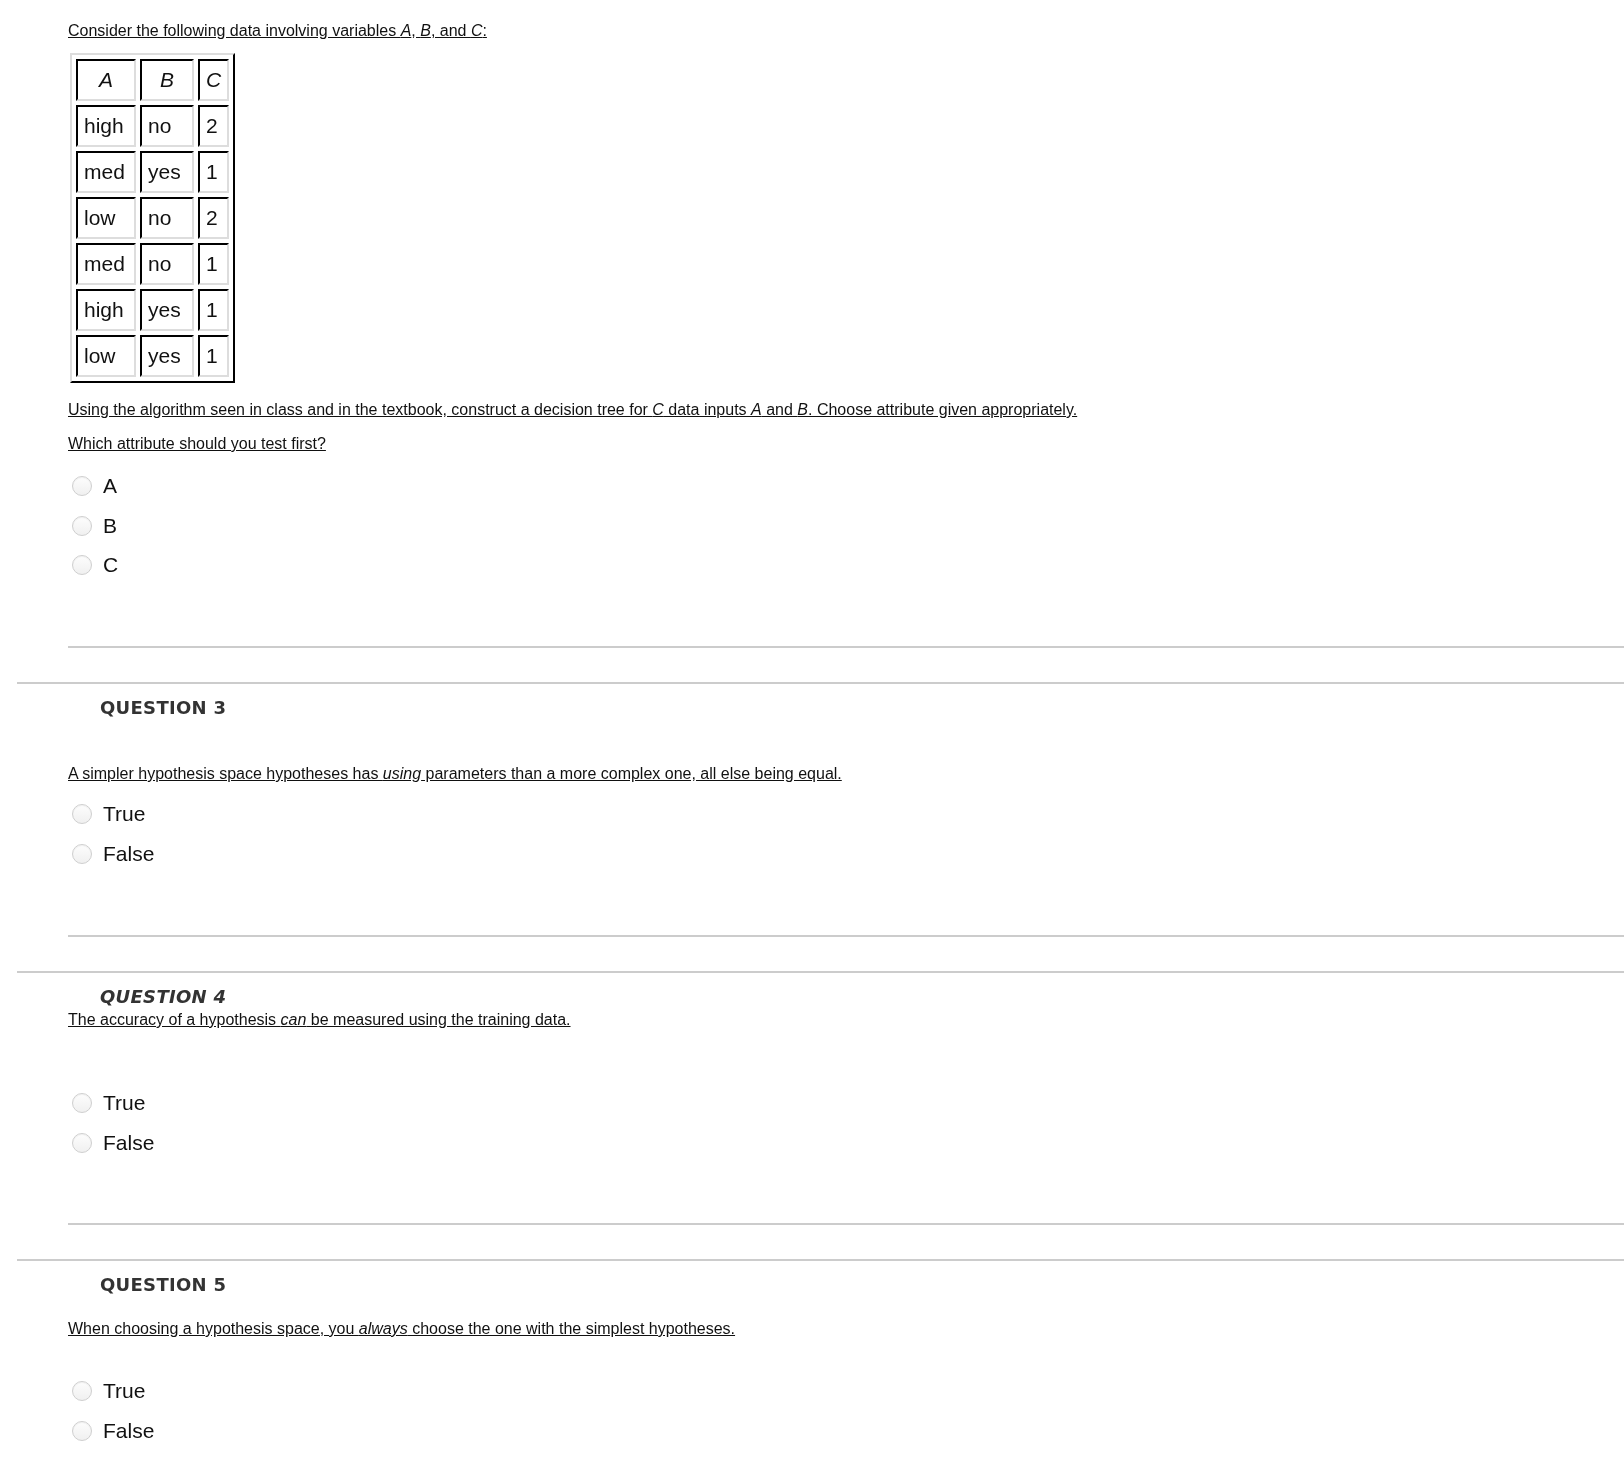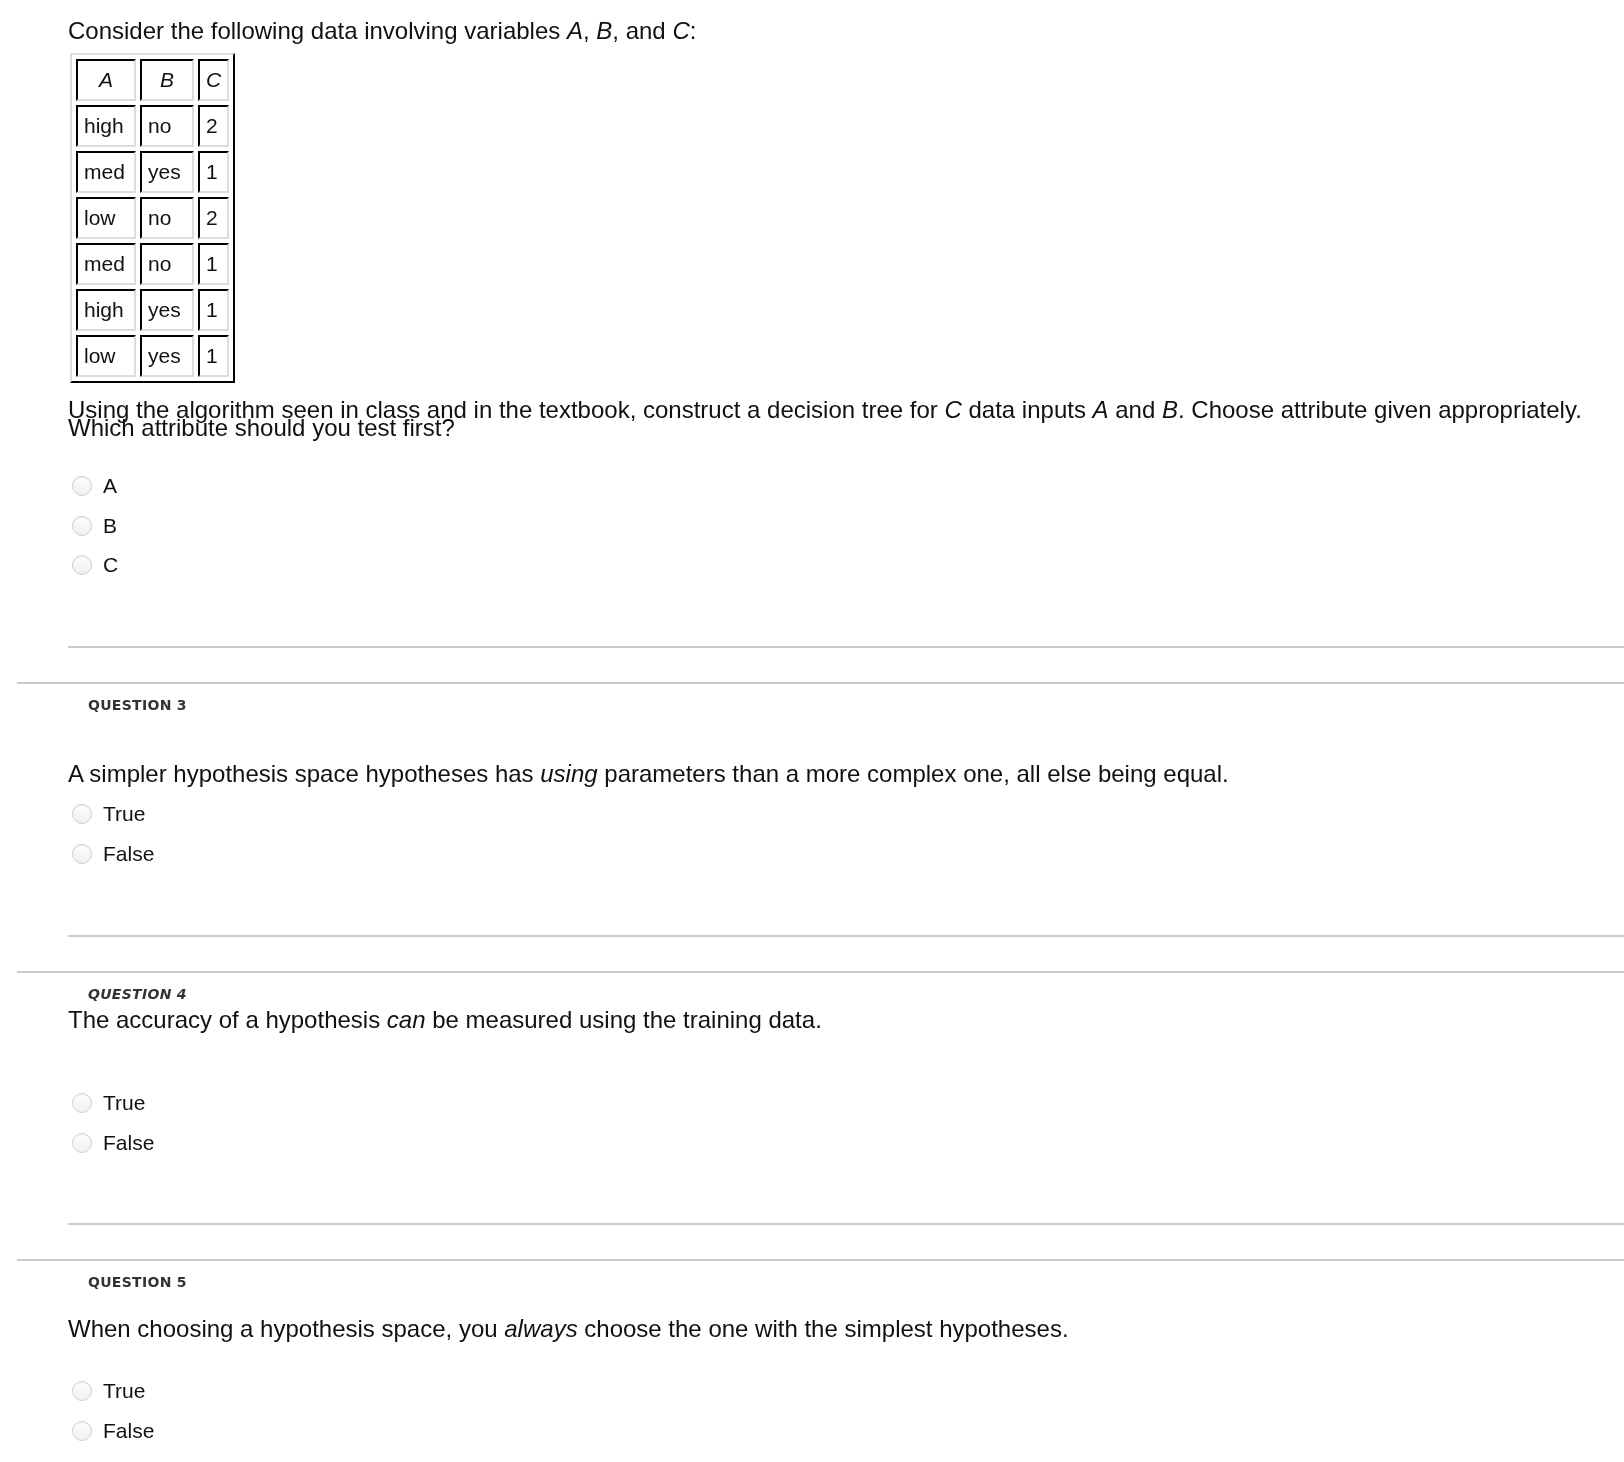--- a/index.html
+++ b/index.html
@@ -1,29 +1,29 @@
 <!DOCTYPE html>
 <html><head>
 <meta charset="utf-8">
 <style>
   html, body { margin: 0; padding: 0; background: #ffffff; }
   body { width: 1624px; height: 1462px; overflow: hidden; position: relative;
          font-family: "Liberation Sans", sans-serif; color: #111; }
-  .text { position: absolute; left: 68px; font-size: 24px; line-height: 24px; white-space: nowrap; }
+  .text { position: absolute; left: 68px; font-size: 16px; line-height: 24px; white-space: nowrap; text-decoration: underline; }
   table.data { position: absolute; left: 70px; top: 53px; border: 2px outset #bbb; border-right-color:#333; border-bottom-color:#333; border-top-color:#ddd; border-left-color:#ddd;
                border-collapse: separate; border-spacing: 4px; font-size: 21px; background:#fff; }
   table.data td { border: 2px inset #aaa; border-top-color:#333; border-left-color:#333; border-right-color:#ddd; border-bottom-color:#ddd;
                   padding: 0 6px; height: 38px; }
   table.data td.hdr { text-align: center; font-style: italic; }
   .opt { position: absolute; left: 72px; display: flex; align-items: center; font-size: 21px; }
   .radio { width: 18px; height: 18px; border-radius: 50%; border: 1px solid #cfcfcf; background: linear-gradient(#fdfdfd, #f0f0f0);
            box-shadow: inset 0 1px 1px rgba(0,0,0,0.05); margin-right: 11px; cursor: pointer; }
   .sep-inner { position: absolute; left: 68px; right: 0; height: 2px; background: #cccccc; }
   .sep-outer { position: absolute; left: 17px; right: 0; height: 2px; background: #cccccc; }
-  .qhead { position: absolute; left: 88px; font-family: "DejaVu Sans", sans-serif; font-weight: bold; font-size: 14px; color: #333; letter-spacing: 0.3px; }
+  .qhead { position: absolute; left: 100px; font-family: "DejaVu Sans", sans-serif; font-weight: bold; font-size: 18px; color: #333; letter-spacing: 0.3px; }
 </style>
 </head>
 <body>
 
 <div class="text" style="top:19px;">
   <span>Consider the following data involving variables </span><i>A</i><span>, </span><i>B</i><span>, and </span><i>C</i><span>:</span>
 </div>
 
 <table class="data">
   <tbody>
@@ -61,21 +61,21 @@
     <td>low</td>
     <td>yes</td>
     <td>1</td>
   </tr>
 </tbody>
   </table>
 
 <div class="text" style="top:398px;">
   <span>Using the algorithm seen in class and in the textbook, construct a decision tree for </span><i>C</i><span> data inputs </span><i>A</i><span> and </span><i>B</i><span>. Choose attribute given appropriately.</span>
 </div>
-<div class="text" style="top:416px;text-align:right;">Which attribute should you test first?</div>
+<div class="text" style="top:432px;text-align:right;">Which attribute should you test first?</div>
 
 <label class="opt" style="top:474px;">
   <span class="radio"></span>
   <span>A</span>
 </label>
 <label class="opt" style="top:514px;">
   <span class="radio"></span>
   <span>B</span>
 </label>
 <label class="opt" style="top:553px;">

